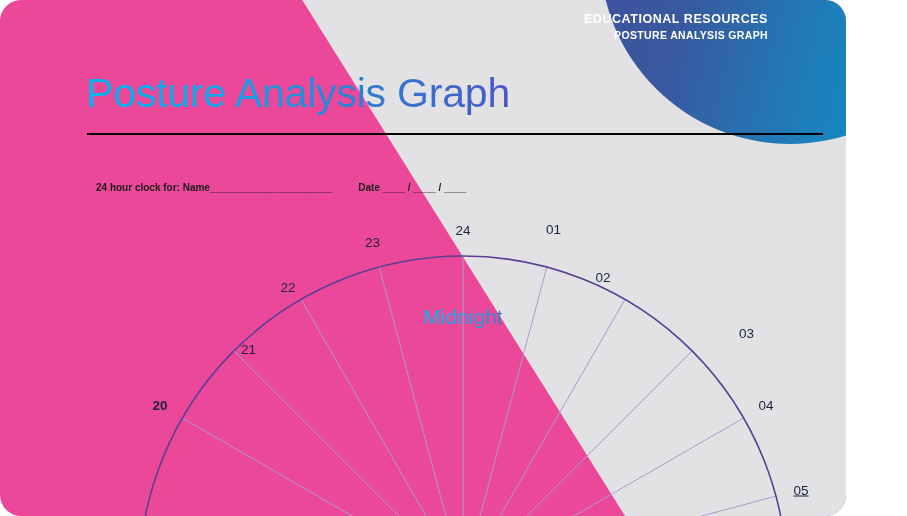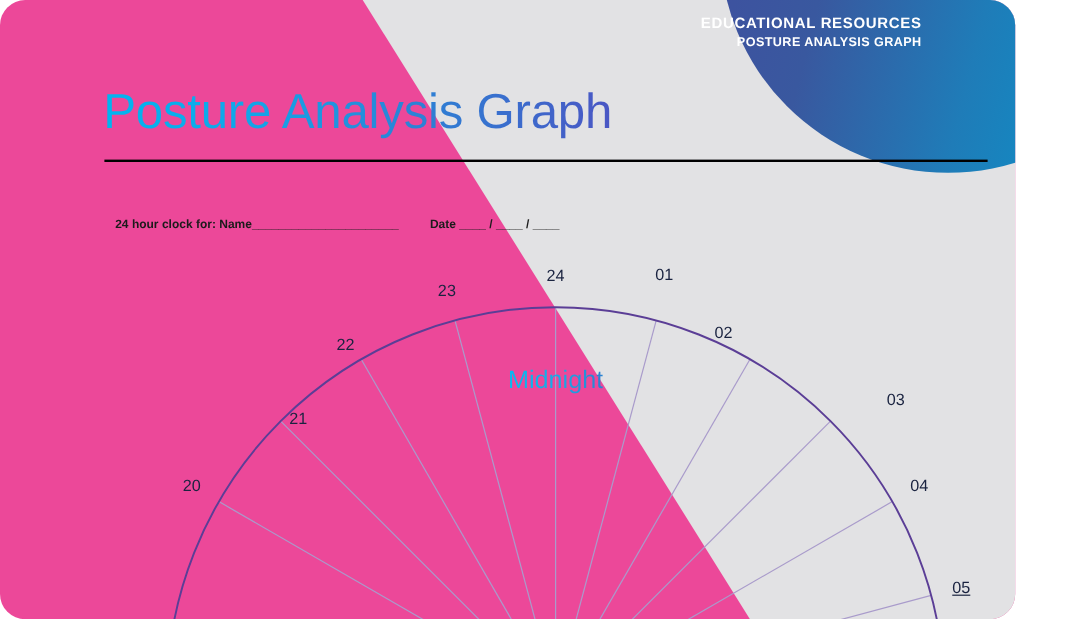--- a/index.html
+++ b/index.html
@@ -143,21 +143,21 @@
         <line x1="463" y1="580" x2="379.14262938678326" y2="267.0400322823419" stroke="#a99bcb" stroke-width="1"></line>
         <circle cx="463" cy="580" r="324" fill="none" stroke="#5b3e96" stroke-width="1.6"></circle>
       </svg>
     <div id="clock-labels">
         <div class="hour-label" style="left: 463px; top: 230px;">24</div>
         <div class="hour-label" style="left: 553.587px; top: 229px;">01</div>
         <div class="hour-label" style="left: 603px; top: 276.891px;">02</div>
         <div class="hour-label" style="left: 710.487px; top: 332.513px; margin-left: 36px;">03</div>
         <div class="hour-label" style="left: 766.109px; top: 405px;">04</div>
         <div class="hour-label" style="left: 801.074px; top: 490px; text-decoration: underline;">05</div>
-        <div class="hour-label" style="left: 159.891px; top: 405px;">20</div>
+        <div class="hour-label" style="left: 159.891px; top: 405px; font-weight: bold;">20</div>
         <div class="hour-label" style="left: 215.513px; top: 349px; margin-left: 33px;">21</div>
         <div class="hour-label" style="left: 288px; top: 287px;">22</div>
         <div class="hour-label" style="left: 372.413px; top: 241.926px; text-align: right;">23</div>
         <div class="midnight-label" style="left: 463px; top: 317px;">Midnight</div>
       </div>
   </div>
 
 </div>
 
 </body></html>

